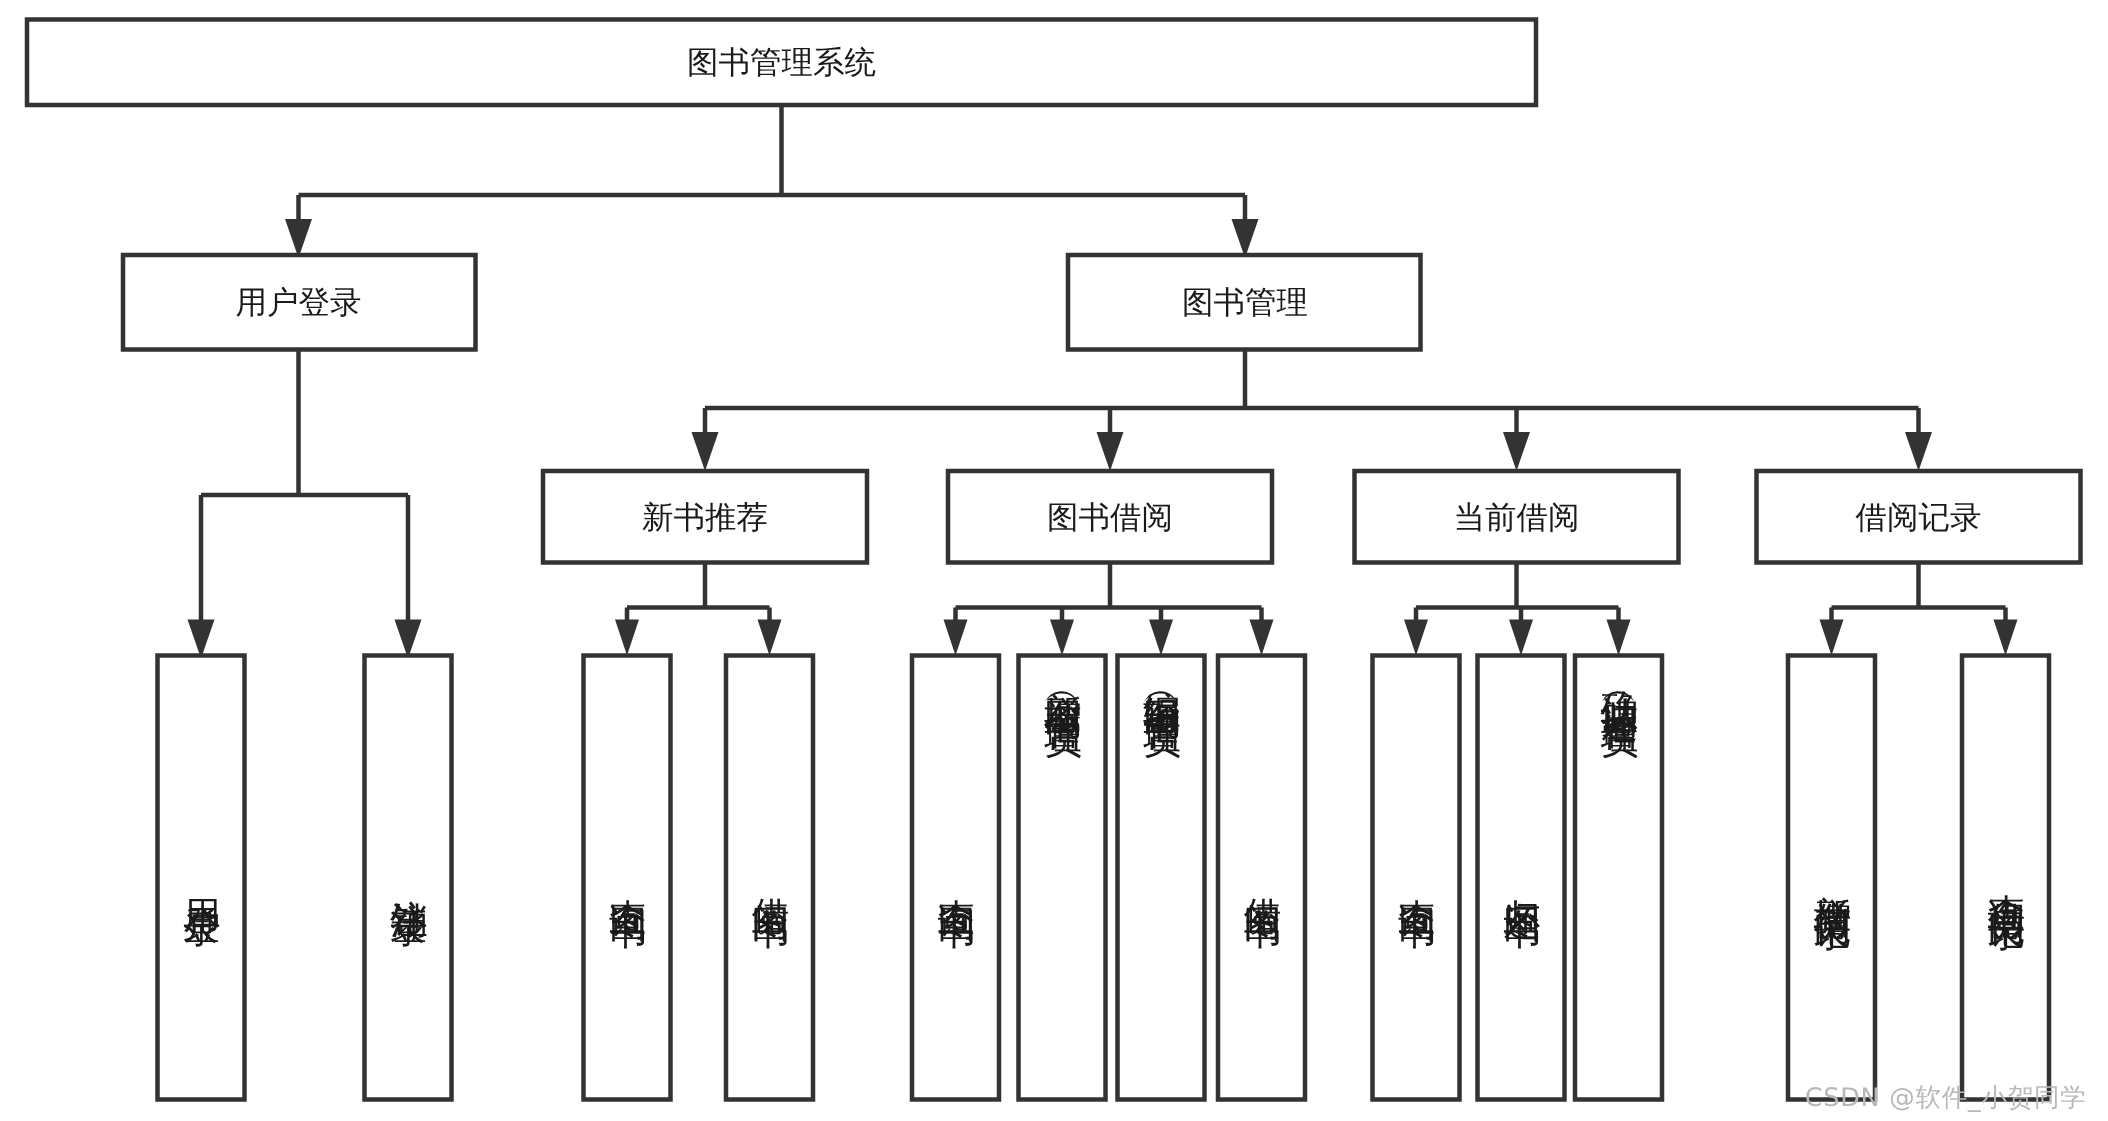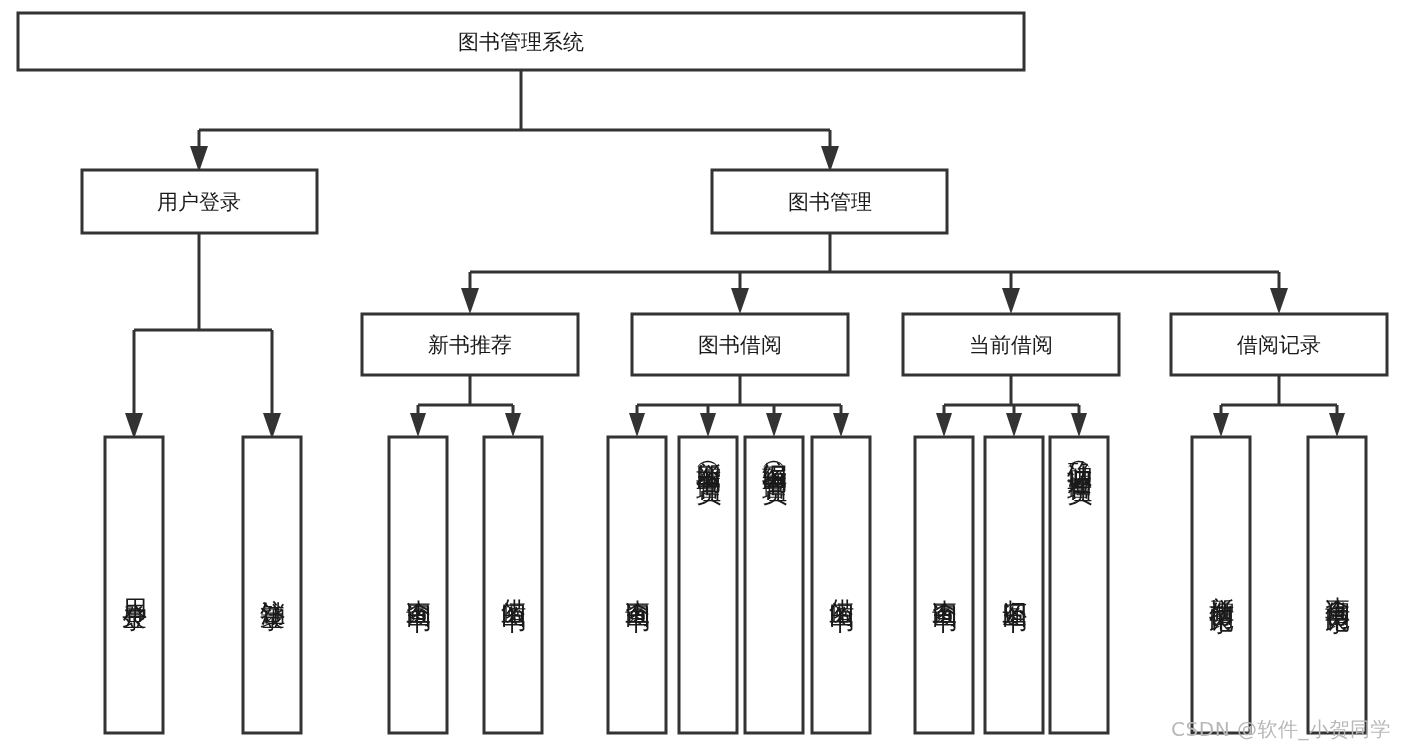--- a/index.html
+++ b/index.html
@@ -57,21 +57,21 @@
     line-height: 1.05;
     color: #1a1a1a;
     letter-spacing: 3px;
     white-space: nowrap;
   }
   #watermark {
     position: absolute;
     right: 14px;
     bottom: 4px;
     font-family: "DejaVu Sans", "Liberation Sans", sans-serif;
-    font-size: 20px;
+    font-size: 17px;
     color: #b8b8b8;
     letter-spacing: 0.5px;
     white-space: nowrap;
   }
 </style>
 </head>
 <body>
 
 <div id="diagram-root">
 

